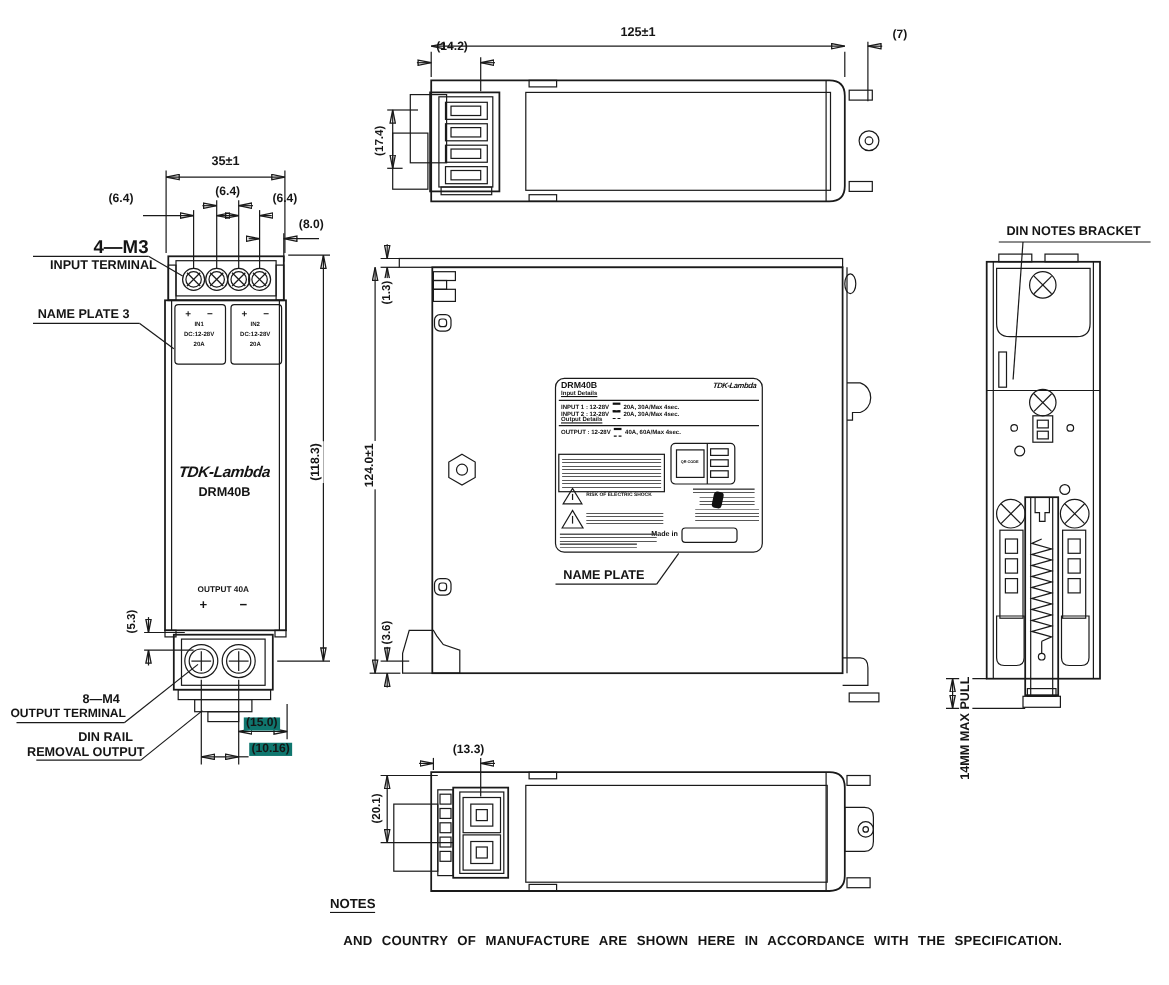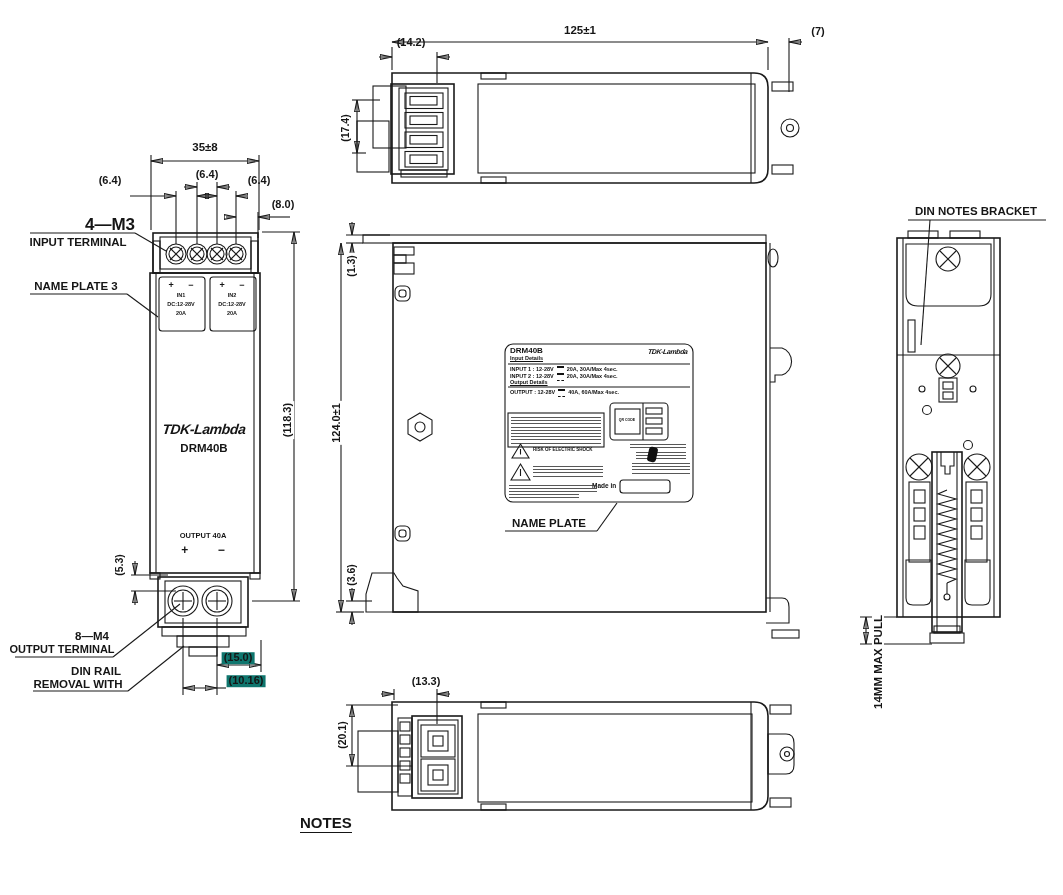--- a/index.html
+++ b/index.html
@@ -326,27 +326,27 @@
     <rect x="418" y="720" width="40" height="74"></rect>
     <rect x="421" y="725" width="34" height="32" stroke-width="2.2"></rect>
     <rect x="428" y="731" width="20" height="20"></rect>
     <rect x="433" y="736" width="10" height="10"></rect>
     <rect x="421" y="759" width="34" height="32" stroke-width="2.2"></rect>
     <rect x="428" y="765" width="20" height="20"></rect>
     <rect x="433" y="770" width="10" height="10"></rect>
   </g>
 </svg>
 
-<div class="lbl c" style="left:205px;top:147px;font-size:11.5px">35±8</div>
+<div class="lbl c" style="left:205px;top:147px;font-size:11.5px">35±1</div>
 <div class="lbl c" style="left:207px;top:175px;font-size:11px">(6.4)</div>
 <div class="lbl c" style="left:110px;top:181px;font-size:11px">(6.4)</div>
 <div class="lbl c" style="left:259px;top:181px;font-size:11px">(6.4)</div>
 <div class="lbl c" style="left:283px;top:205px;font-size:11px">(8.0)</div>
 <div class="lbl c" style="left:110px;top:225px;font-size:17px">4—M3</div>
-<div class="lbl c" style="left:78px;top:242px;font-size:11.5px">INPUT TERMINAL</div>
+<div class="lbl c" style="left:94px;top:242px;font-size:11.5px">INPUT TERMINAL</div>
 <div class="lbl c" style="left:76px;top:286px;font-size:11.5px">NAME PLATE 3</div>
 
 <div class="lbl c pol" style="left:181px;top:286px;font-size:9px">+ −</div>
 <div class="lbl c" style="left:181px;top:296px;font-size:5.5px">IN1</div>
 <div class="lbl c" style="left:181px;top:305px;font-size:5.5px">DC:12-28V</div>
 <div class="lbl c" style="left:181px;top:314px;font-size:5.5px">20A</div>
 <div class="lbl c pol" style="left:232px;top:286px;font-size:9px">+ −</div>
 <div class="lbl c" style="left:232px;top:296px;font-size:5.5px">IN2</div>
 <div class="lbl c" style="left:232px;top:305px;font-size:5.5px">DC:12-28V</div>
 <div class="lbl c" style="left:232px;top:314px;font-size:5.5px">20A</div>
@@ -354,21 +354,21 @@
 <div class="lbl c" style="left:204px;top:429px;font-size:14px"><span class="logo">TDK-Lambda</span></div>
 <div class="lbl c" style="left:204px;top:448px;font-size:11.5px">DRM40B</div>
 <div class="lbl c" style="left:203px;top:536px;font-size:7.5px">OUTPUT 40A</div>
 <div class="lbl c outpol" style="left:203px;top:550px;font-size:12px">+ −</div>
 
 <div class="lbl r" style="left:288px;top:420px;font-size:11px">(118.3)</div>
 <div class="lbl r" style="left:120px;top:565px;font-size:10.5px">(5.3)</div>
 <div class="lbl c" style="left:92px;top:636px;font-size:11.5px">8—M4</div>
 <div class="lbl c" style="left:62px;top:650px;font-size:11px">OUTPUT TERMINAL</div>
 <div class="lbl c" style="left:96px;top:671px;font-size:11.5px">DIN RAIL</div>
-<div class="lbl c" style="left:78px;top:684px;font-size:11.5px">REMOVAL WITH</div>
+<div class="lbl c" style="left:78px;top:684px;font-size:11.5px">REMOVAL OUTPUT</div>
 <div class="lbl c bg" style="left:238px;top:658px;font-size:11px">(15.0)</div>
 <div class="lbl c bg" style="left:246px;top:681px;font-size:11px">(10.16)</div>
 
 <div class="lbl c" style="left:580px;top:30px;font-size:11.5px">125±1</div>
 <div class="lbl c" style="left:411px;top:43px;font-size:11px">(14.2)</div>
 <div class="lbl c" style="left:818px;top:32px;font-size:11px">(7)</div>
 <div class="lbl r" style="left:346px;top:128px;font-size:10.5px">(17.4)</div>
 
 <div class="lbl r" style="left:352px;top:266px;font-size:10.5px">(1.3)</div>
 <div class="lbl r" style="left:337px;top:423px;font-size:11px">124.0±1</div>
@@ -394,15 +394,16 @@
 <div class="fp" style="left:509px;top:485px;width:88px;height:8px"></div>
 <div class="fp" style="left:509px;top:494px;width:70px;height:4px"></div>
 <div style="position:absolute;left:648px;top:447px;width:9px;height:15px;background:#111;border-radius:3px;transform:rotate(12deg)"></div>
 
 <div class="lbl c" style="left:976px;top:211px;font-size:11.5px">DIN NOTES BRACKET</div>
 <div class="lbl r" style="left:878px;top:662px;font-size:11.5px">14MM MAX PULL</div>
 
 <div class="lbl c" style="left:426px;top:682px;font-size:11px">(13.3)</div>
 <div class="lbl r" style="left:343px;top:735px;font-size:10.5px">(20.1)</div>
 
-<div class="lbl la" style="left:300px;top:815px;font-size:15px"><span class="notehead">NOTES</span></div>
+<div class="lbl la" style="left:300px;top:815px;font-size:12px"><span class="notehead">NOTES</span></div>
+<div class="lbl la noteline" style="left:312px;top:849px;font-size:12px">AND COUNTRY OF MANUFACTURE ARE SHOWN HERE IN ACCORDANCE WITH THE SPECIFICATION.</div>
 
 </div>
 
 </body></html>

